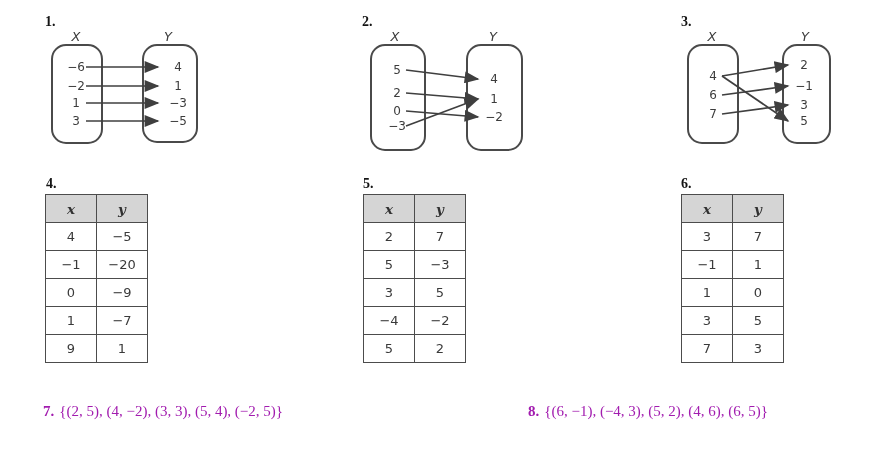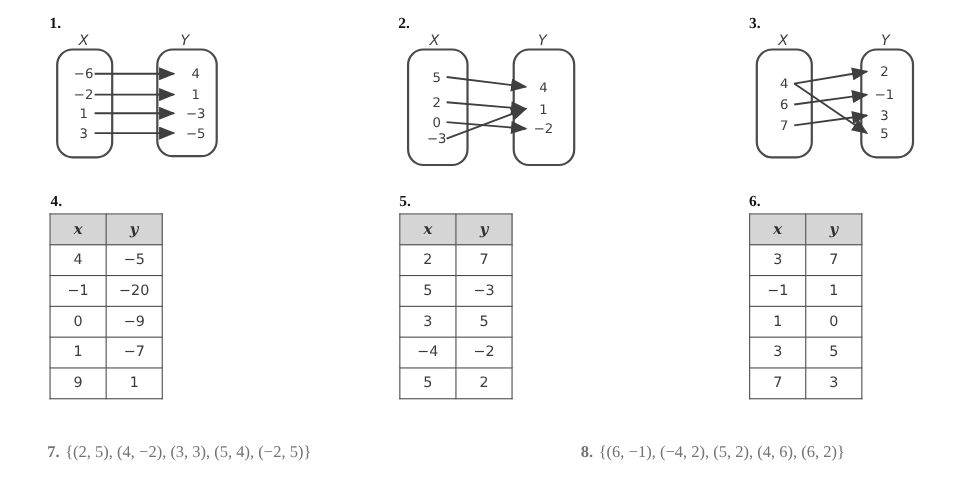--- a/index.html
+++ b/index.html
@@ -20,21 +20,21 @@
     font:13px "DejaVu Sans", sans-serif; color:#3a3a3a; background:#fff;
   }
   table.vals th, table.vals td {
     border:1px solid #4c4c4c; width:50px; height:27px;
     text-align:center; vertical-align:middle; padding:0;
   }
   table.vals th {
     background:#d5d5d5; font:italic 700 13.5px "DejaVu Serif", serif; color:#313131;
   }
   .set-line {
-    position:absolute; font:15px "Liberation Serif", serif; color:#737373; white-space:nowrap;
+    position:absolute; font:15px "Liberation Serif", serif; color:#a21caf; white-space:nowrap;
   }
   .set-num { font-weight:700; margin-right:5px; }
 </style>
 </head>
 <body>
 
 <div class="pnum" style="left:45px; top:14px">1.</div>
 <svg class="mapping" style="left:40px; top:26px" width="175" height="140">
   <defs>
     <marker id="ah" viewBox="0 0 10 8" refX="9" refY="4" markerWidth="9" markerHeight="7" orient="auto">
@@ -190,14 +190,14 @@
         <td>7</td>
         <td>3</td>
       </tr>
     </tbody>
 </table>
 
 <div class="set-line" style="left:43px; top:403px">
   <span class="set-num">7.</span><span>{(2, 5), (4, −2), (3, 3), (5, 4), (−2, 5)}</span>
 </div>
 <div class="set-line" style="left:528px; top:403px">
-  <span class="set-num">8.</span><span>{(6, −1), (−4, 2), (5, 2), (4, 6), (6, 2)}</span>
+  <span class="set-num">8.</span><span>{(6, −1), (−4, 3), (5, 2), (4, 6), (6, 5)}</span>
 </div>
 
 </body></html>

